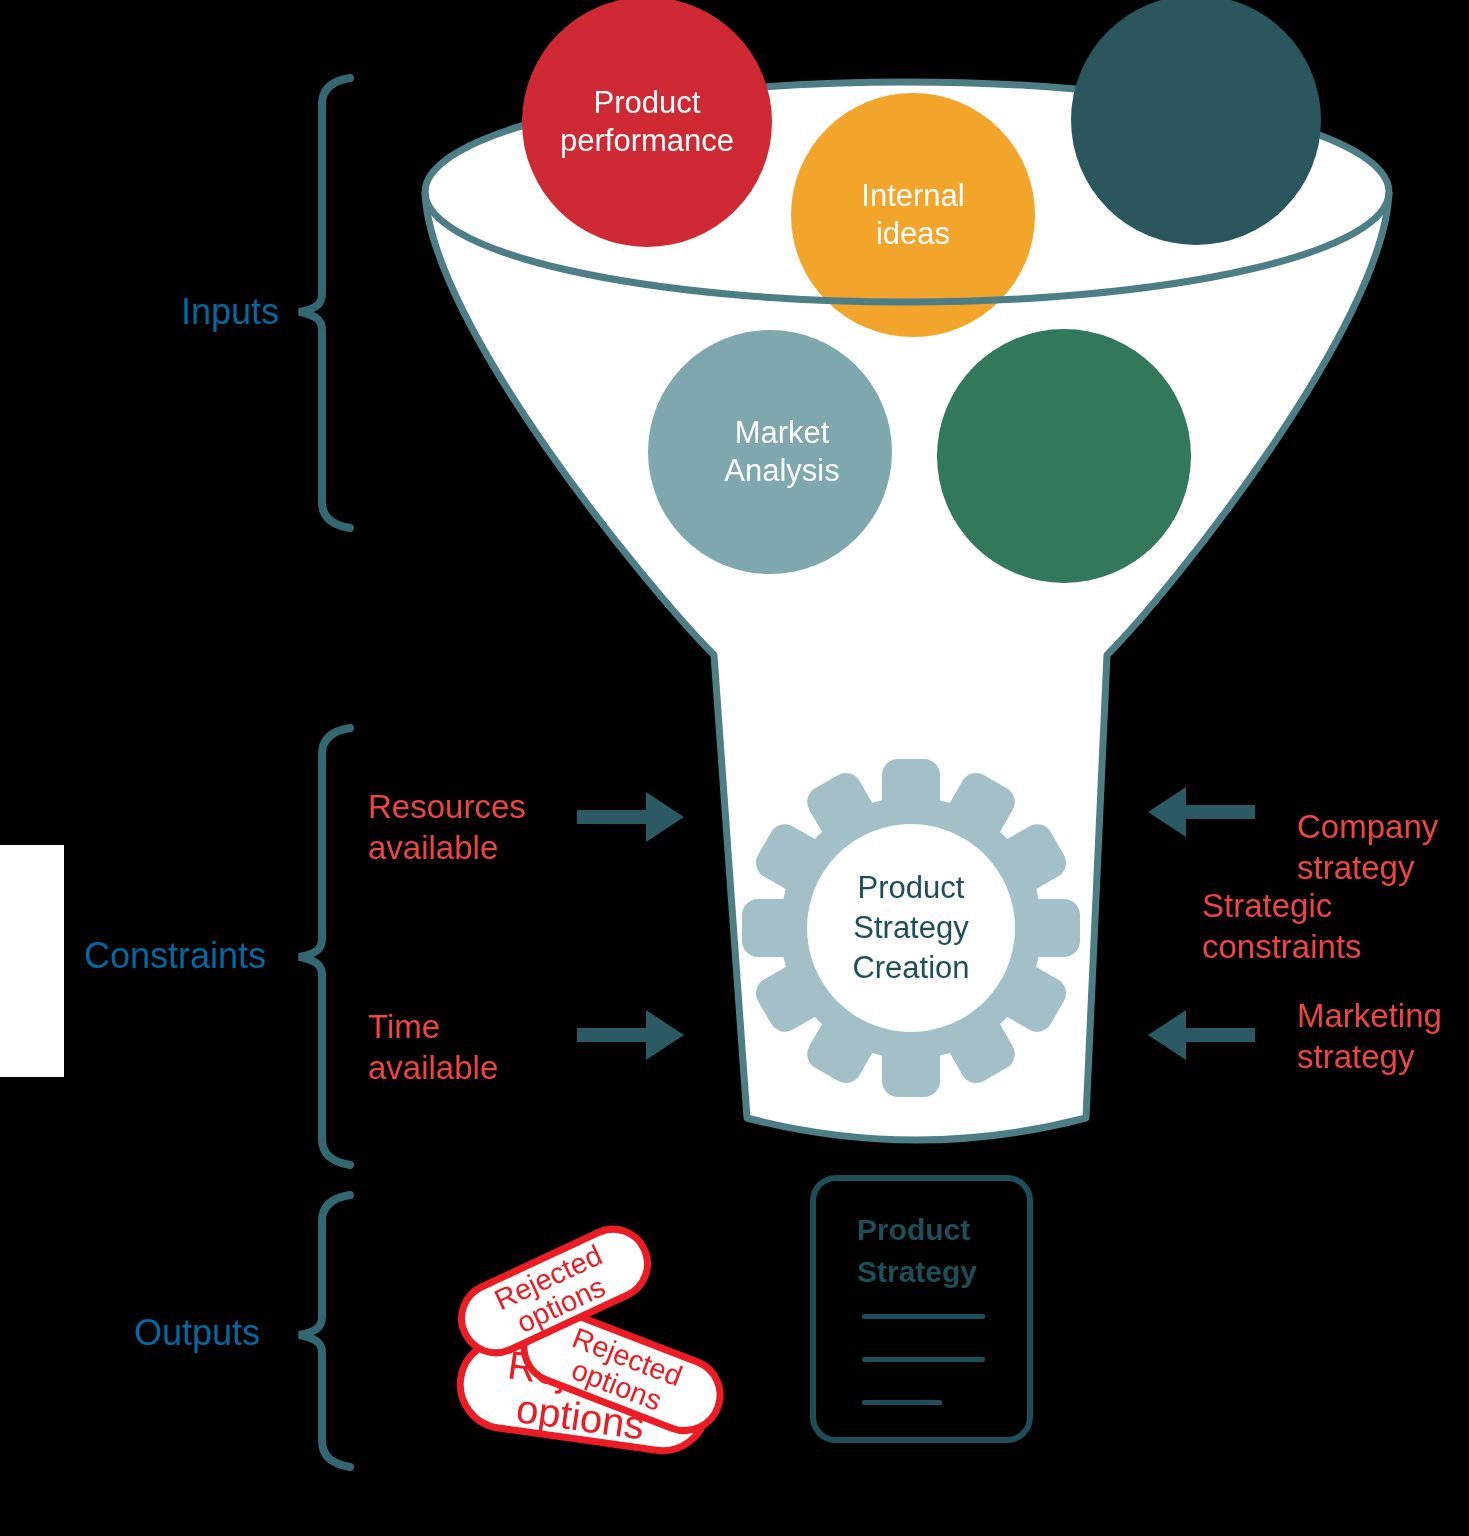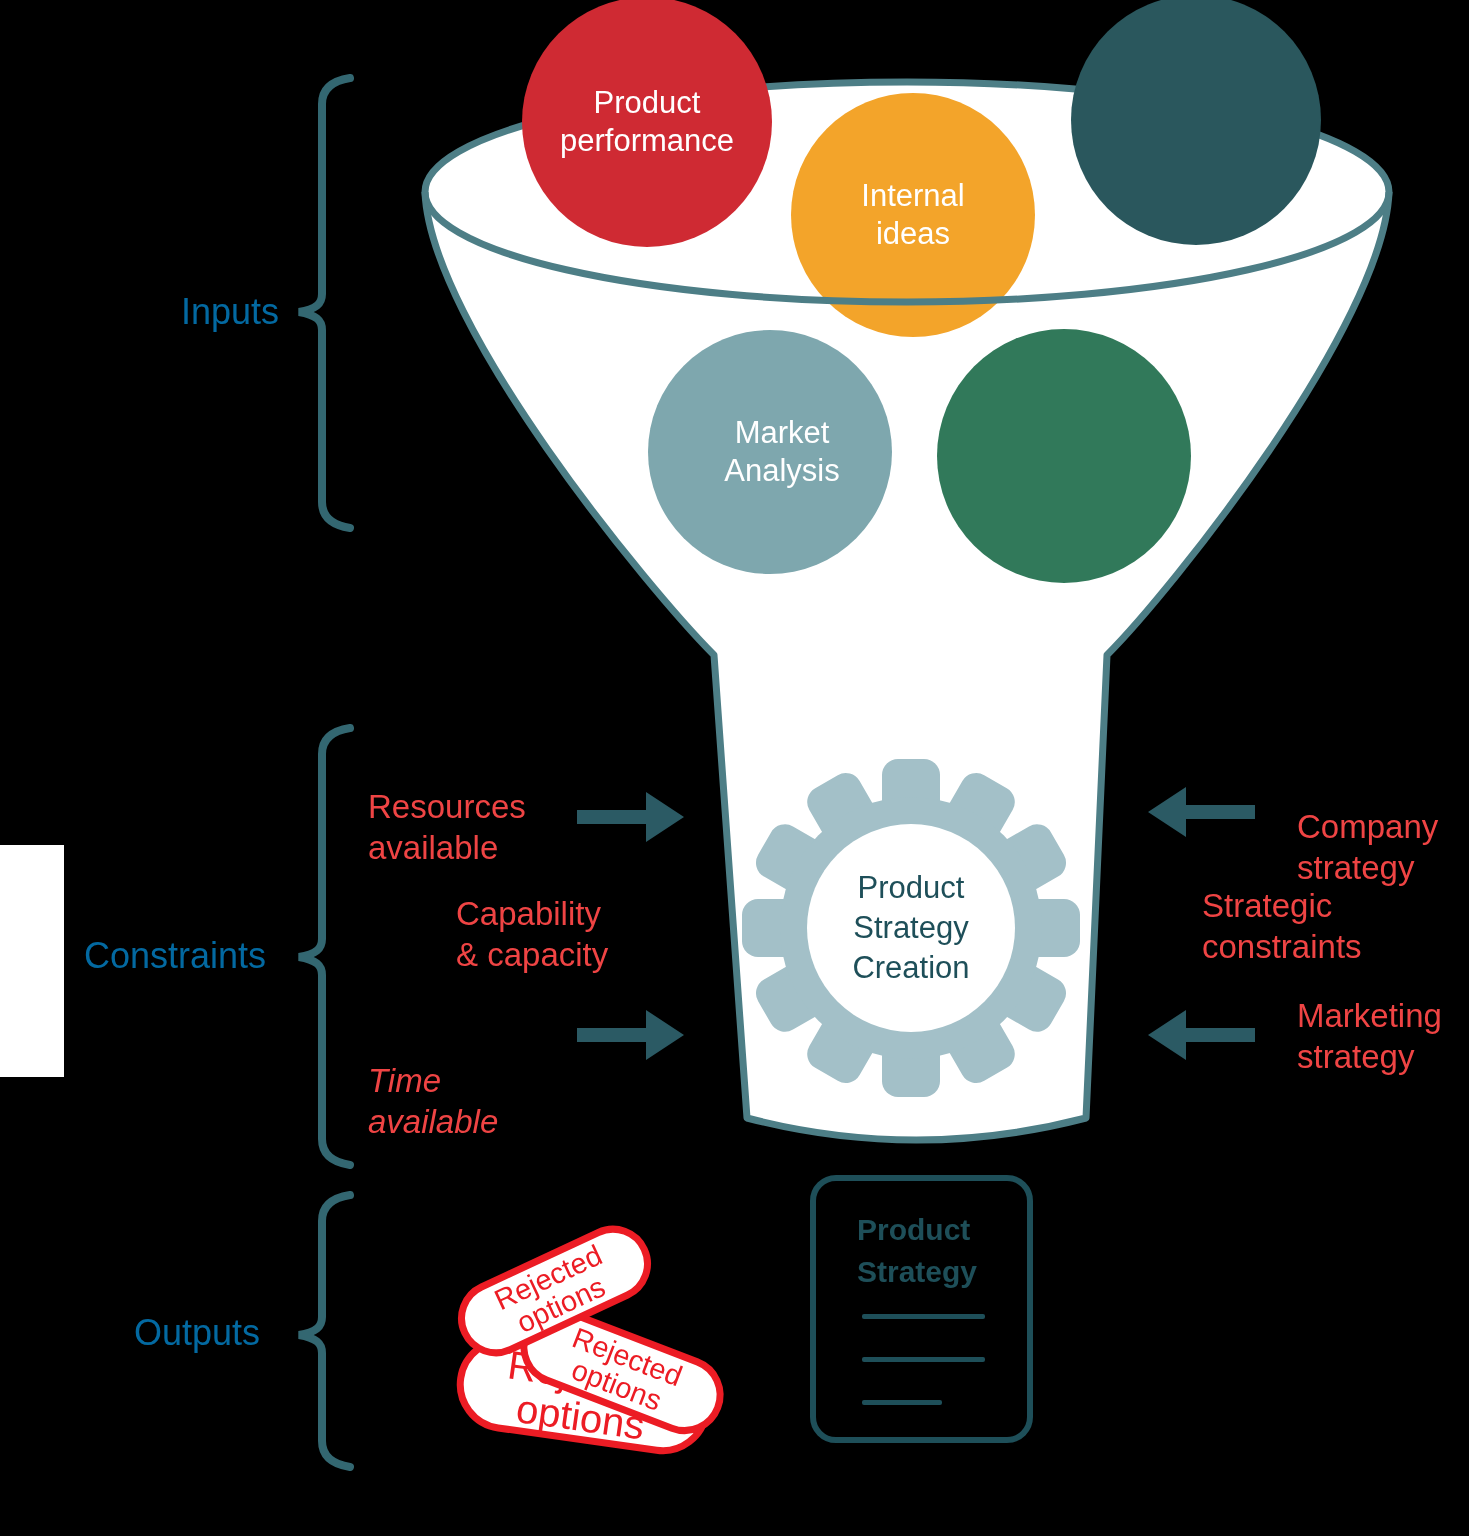--- a/index.html
+++ b/index.html
@@ -95,25 +95,21 @@
   <div class="overlay centered gear-label" style="left:911px;top:928px;">
     <div>Product</div>
       <div>Strategy</div>
       <div>Creation</div>
   </div>
 
   <div class="overlay constraint" style="left:368px;top:786px;">
     <div>Resources</div>
       <div>available</div>
   </div>
-  <div class="overlay constraint" style="left:456px;top:893px;">
-    <div>Capability</div>
-      <div>&amp; capacity</div>
-  </div>
-  <div class="overlay constraint" style="left:368px;top:1060px;font-style:italic;">
+  <div class="overlay constraint" style="left:368px;top:1006px;">
     <div>Time</div>
       <div>available</div>
   </div>
 
   <div class="overlay constraint" style="left:1297px;top:770px;margin-top:36px;">
     <div>Company</div>
       <div>strategy</div>
   </div>
   <div class="overlay constraint" style="left:1202px;top:885px;">
     <div>Strategic</div>

